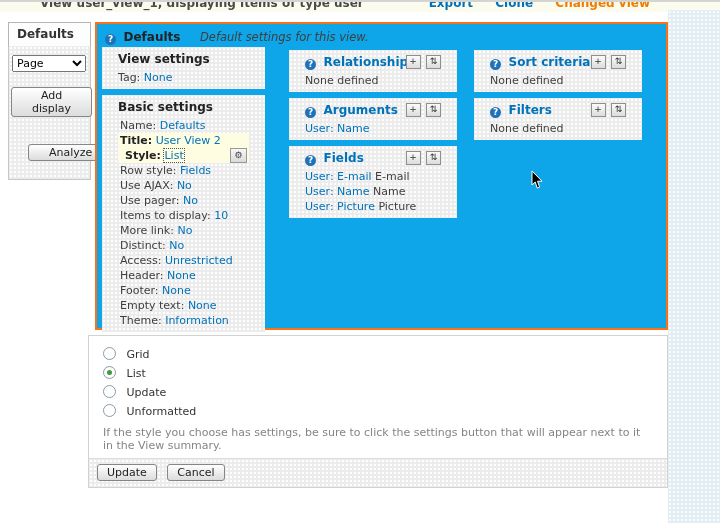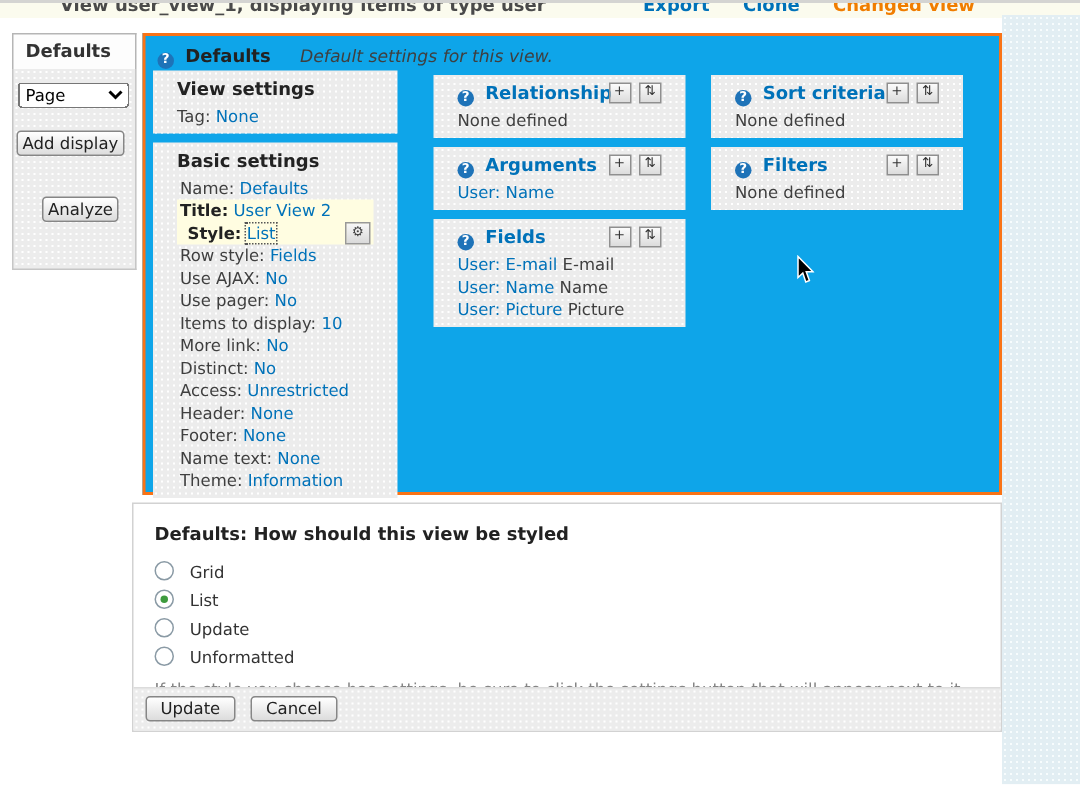--- a/index.html
+++ b/index.html
@@ -16,21 +16,21 @@
   .top-links a{margin-left:18px;color:#0072b9;}
   .top-links a.orange{color:#f07d00;}
 
   .page-right{position:absolute;left:668px;top:10px;width:52px;height:513px;}
 
   
   .tab{position:absolute;left:8px;top:22px;width:83px;height:24px;box-sizing:border-box;background:#fdfdfd;
     border:1px solid #b5b5b5;border-bottom:none;font-size:12px;font-weight:bold;color:#333;line-height:22px;padding-left:8px;cursor:pointer;}
   .sidebar{position:absolute;left:8px;top:46px;width:83px;height:134px;box-sizing:border-box;border:1px solid #c6c6c6;border-top:none;}
   .sidebar select{margin:9px 0 0 3px;width:74px;font-size:11px;font-family:inherit;}
-  .btn{font-size:11px;font-family:inherit;color:#222;padding:1px 3px;border:1px solid #868686;border-radius:3px;
+  .btn{font-size:11px;font-family:inherit;color:#222;padding:1px 20px;border:1px solid #868686;border-radius:3px;
     background:linear-gradient(#ffffff,#dcdcdc);cursor:pointer;}
   .add-display{margin:15px 0 0 2px;}
   .analyze{margin:27px 0 0 19px;}
 
   
   .main-box{position:absolute;left:95px;top:22px;width:573px;height:308px;box-sizing:border-box;border:2px solid #f97316;background:#0ea5e9;}
   .main-header{position:absolute;left:8px;top:6px;white-space:nowrap;}
   .main-header .hd{font-size:12px;font-weight:bold;color:#222;}
   .main-header .sub{font-style:italic;color:#3f3f3f;margin-left:16px;font-size:11.5px;}
   .help-icon{display:inline-block;width:11px;height:11px;border-radius:50%;background:#1e73b8;color:#fff;
@@ -195,21 +195,21 @@
               
             </div>
 
             <div class="bs-row">
               <span class="bs-label">Footer:</span>
               <a href="#" class="link">None</a>
               
             </div>
 
             <div class="bs-row">
-              <span class="bs-label">Name text:</span>
+              <span class="bs-label">Empty text:</span>
               <a href="#" class="link">None</a>
               
             </div>
 
             <div class="bs-row">
               <span class="bs-label">Theme:</span>
               <a href="#" class="link">Information</a>
               
             </div>
           </div>
@@ -297,21 +297,20 @@
             <span class="mini-btn">+</span>
             <span class="mini-btn">⇅</span>
           </span>
         </div>
         <div class="sec-row">None defined</div>
       </div>
     </div>
   </div>
 
   <div class="bottom-pane">
-    <div class="bp-title">Defaults: How should this view be styled</div>
     <div class="bp-radios">
 
         <label class="radio-row">
           <span class="radio"></span>
           <span>Grid</span>
         </label>
 
         <label class="radio-row">
           <span class="radio checked"></span>
           <span>List</span>

